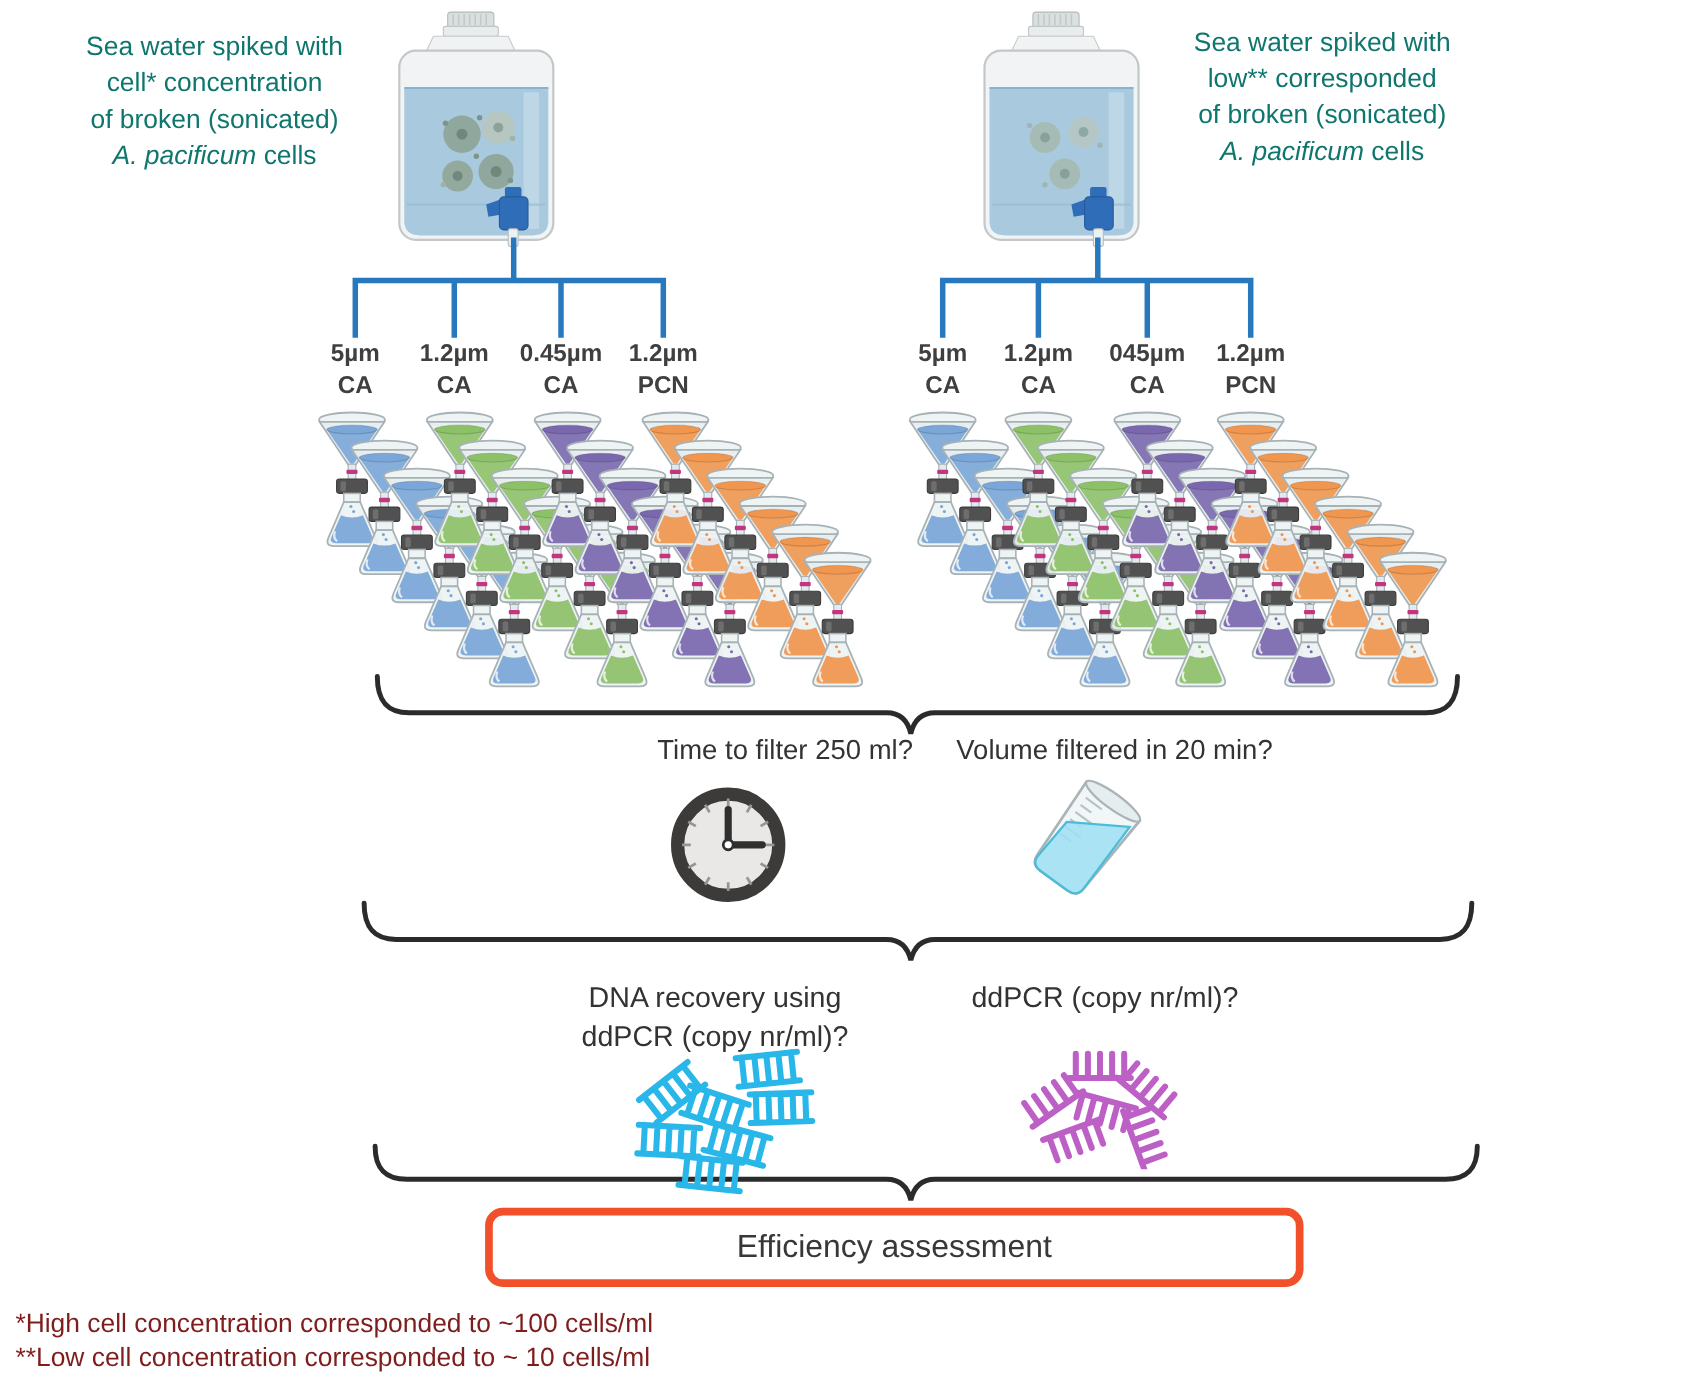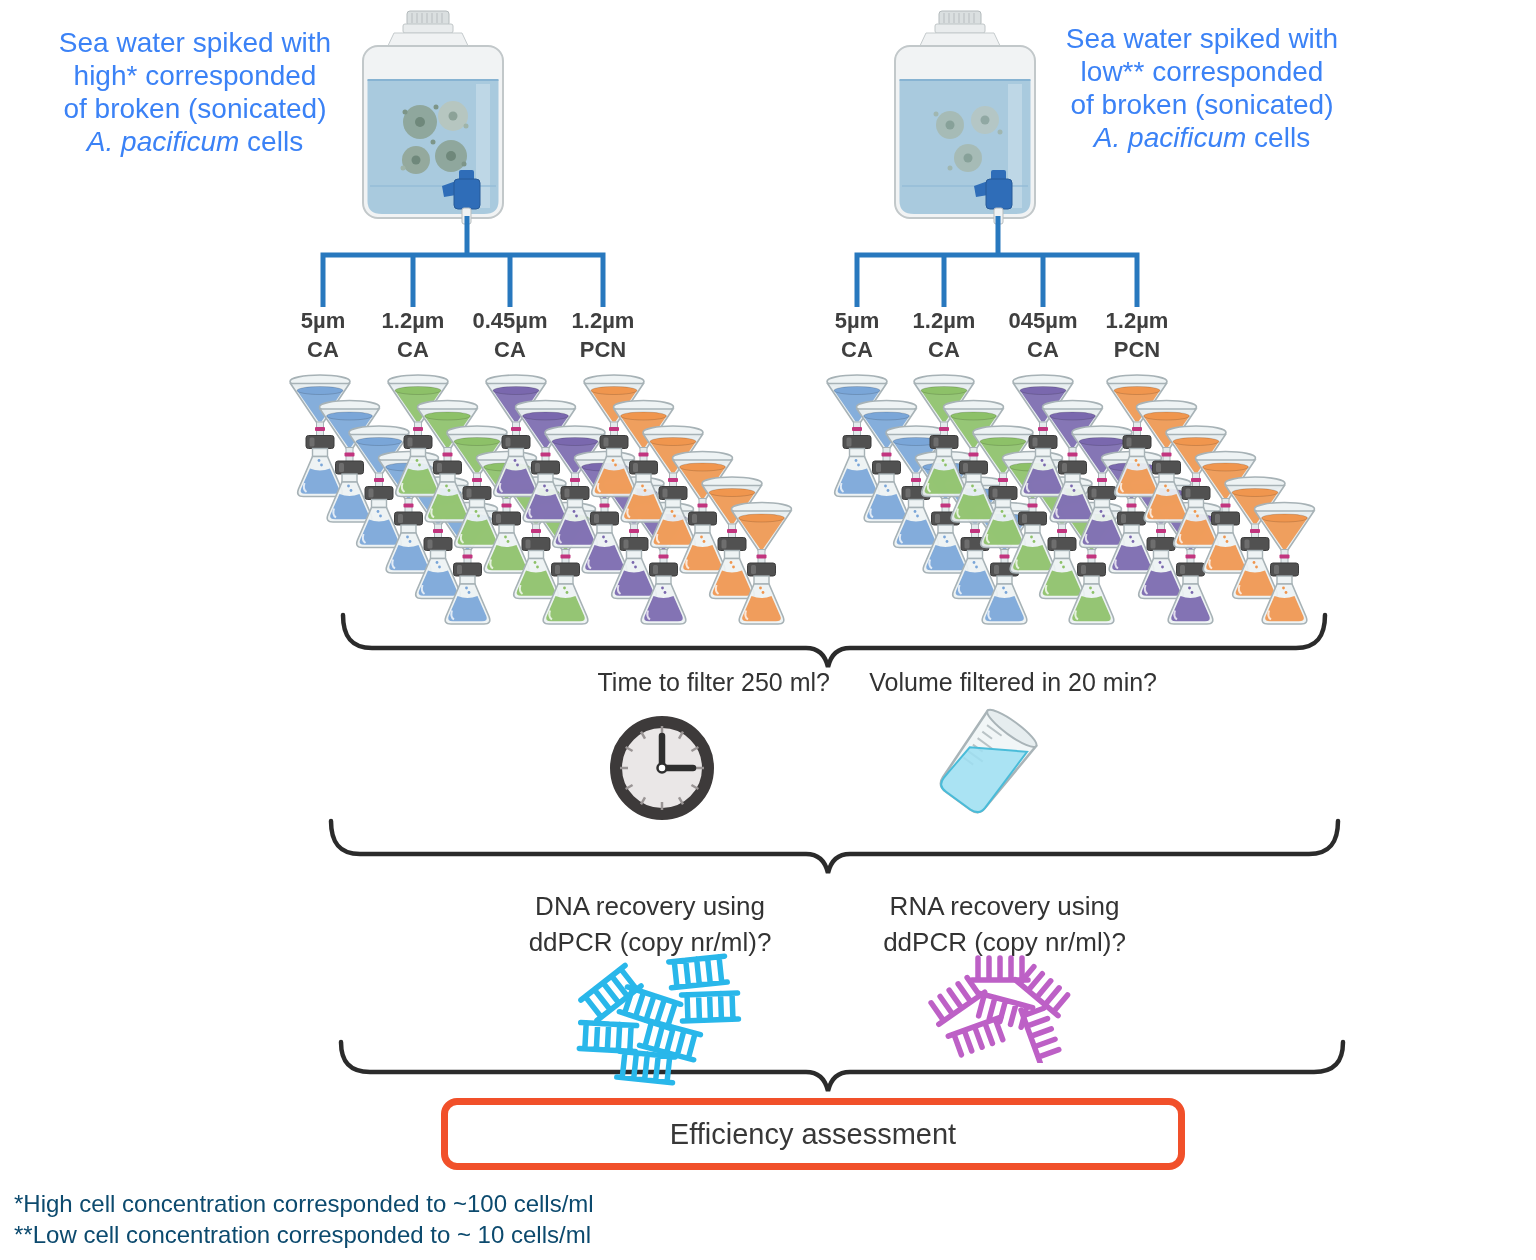--- a/index.html
+++ b/index.html
@@ -1,40 +1,40 @@
 <!DOCTYPE html>
 <html><head>
 <meta charset="utf-8">
 <style>
   html,body{margin:0;padding:0;background:#ffffff;}
   #canvas{
     position:relative;width:1536px;height:1260px;background:#ffffff;
     font-family:"Liberation Sans",sans-serif;color:#3b3b3b;overflow:hidden;
   }
   .abs{position:absolute;}
-  .caption{position:absolute;text-align:center;font-size:28px;line-height:33px;color:#3b82f6;}
+  .caption{position:absolute;text-align:center;font-size:24px;line-height:33px;color:#0f766e;}
   .filter-label{position:absolute;top:306px;width:130px;text-align:center;font-size:22px;line-height:29px;color:#3f3f3f;font-weight:bold;}
   .question{position:absolute;text-align:right;font-size:25px;color:#333;}
   .question2{position:absolute;text-align:center;font-size:26px;line-height:36px;color:#333;}
   #result-box{
     position:absolute;left:441px;top:1098px;width:744px;height:72px;box-sizing:border-box;
     border:7px solid #6d28d9;border-radius:16px;background:#fff;
     display:flex;align-items:center;justify-content:center;font-size:29px;color:#383838;
   }
-  #footnotes{position:absolute;left:14px;top:1188px;font-size:24px;line-height:31px;color:#0c4a6e;}
+  #footnotes{position:absolute;left:14px;top:1188px;font-size:24px;line-height:31px;color:#7f1d1d;}
   svg{display:block;}
 </style>
 </head>
 <body>
 
 <div id="canvas">
 
   <div class="caption" style="left:35px;top:26px;width:320px;">
     <div>Sea water spiked with</div>
-    <div>high* corresponded</div>
+    <div>cell* concentration</div>
     <div>of broken (sonicated)</div>
     <div><i>A. pacificum</i><span> cells</span></div>
   </div>
   <div class="caption" style="left:1040px;top:22px;width:324px;">
     <div>Sea water spiked with</div>
     <div>low** corresponded</div>
     <div>of broken (sonicated)</div>
     <div><i>A. pacificum</i><span> cells</span></div>
   </div>
 
@@ -986,21 +986,20 @@
       </g>
       <path d="M48.5 95 L51 62 L100 32 L99 102 Q98.5 112 88 112 L58 112 Q47.5 112 48 102 Z" fill="#9edff2" fill-opacity="0.85" stroke="#49bcd9" stroke-width="2"></path>
     </g>
   </svg>
 
   <div class="question2" style="left:480px;top:888px;width:340px;">
     <div>DNA recovery using</div>
     <div>ddPCR (copy nr/ml)?</div>
   </div>
   <div class="question2" style="left:832px;top:888px;width:345px;">
-    <div>RNA recovery using</div>
     <div>ddPCR (copy nr/ml)?</div>
   </div>
 
   <svg class="abs" style="left:568px;top:945px;" width="215" height="150" viewBox="0 0 215 150">
     <defs>
       <g id="dnaF">
         <path d="M-28 -13 H28 M-28 13 H28 M-22.5 -13 V13 M-11 -13 V13 M0 -13 V13 M11 -13 V13 M22.5 -13 V13" stroke="#29b7ea" stroke-width="5.5" fill="none" stroke-linecap="round"></path>
       </g>
     </defs>
     <use href="#dnaF" transform="translate(43 48) rotate(-38)"></use>

